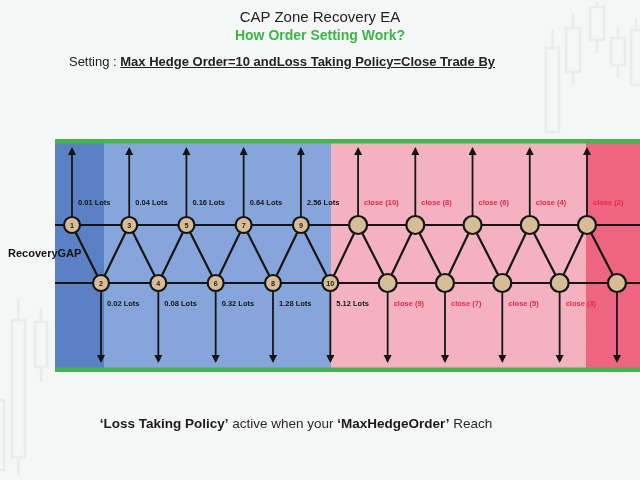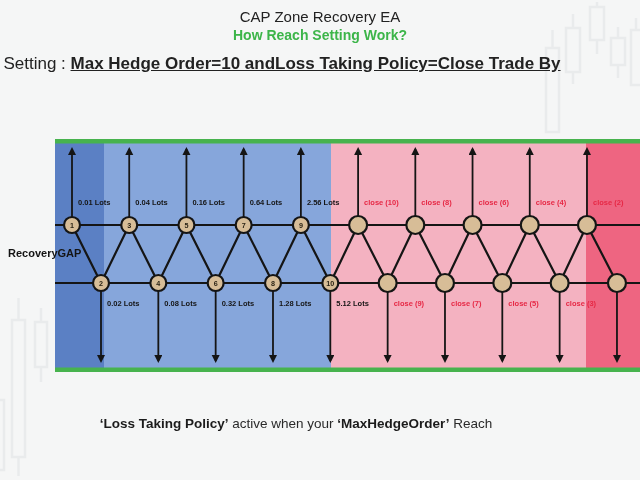--- a/index.html
+++ b/index.html
@@ -19,21 +19,21 @@
     text-align:center; font-size:15px; font-weight:400; color:#222;
     z-index:2;
   }
   .subtitle {
     position:absolute; top:27px; left:0; width:640px;
     text-align:center; font-size:14px; font-weight:700; color:#3cb549;
     z-index:2;
   }
   .setting {
     position:absolute; top:54px; left:0; width:564px;
-    text-align:center; font-size:17px; color:#222; z-index:2;
+    text-align:center; font-size:13px; color:#222; z-index:2;
   }
   .setting-strong { font-weight:700; text-decoration:underline; }
 
   .diagram {
     position:absolute; left:55px; top:139px; width:585px; height:233px;
     z-index:1;
   }
   .diagram svg { display:block; }
 
   .gap-label {
@@ -77,21 +77,21 @@
     <line x1="18.5" y1="28" x2="18.5" y2="50"></line>
     <rect x="12" y="50" width="13" height="137"></rect>
     <line x1="18.5" y1="187" x2="18.5" y2="206"></line>
     <line x1="41" y1="38" x2="41" y2="52"></line>
     <rect x="35" y="52" width="12" height="45"></rect>
     <line x1="41" y1="97" x2="41" y2="112"></line>
     <rect x="-8" y="130" width="12" height="70"></rect>
   </svg>
 
   <div class="title">CAP Zone Recovery EA</div>
-  <div class="subtitle">How Reach Setting Work?</div>
+  <div class="subtitle">How Order Setting Work?</div>
 
   <div class="setting"><span>Setting : </span><span class="setting-strong">Max Hedge Order=10 andLoss Taking Policy=Close Trade By</span></div>
 
   <div class="diagram">
     <svg width="585" height="233" viewBox="0 0 585 233">
         <rect x="0" y="0" width="49" height="233" fill="#5b80c4"></rect>
         <rect x="49" y="0" width="227" height="233" fill="#86a6db"></rect>
         <rect x="276" y="0" width="255" height="233" fill="#f4b2c1"></rect>
         <rect x="531" y="0" width="54" height="233" fill="#ee6581"></rect>
         <rect x="0" y="0" width="585" height="4.5" fill="#47b34e"></rect>

